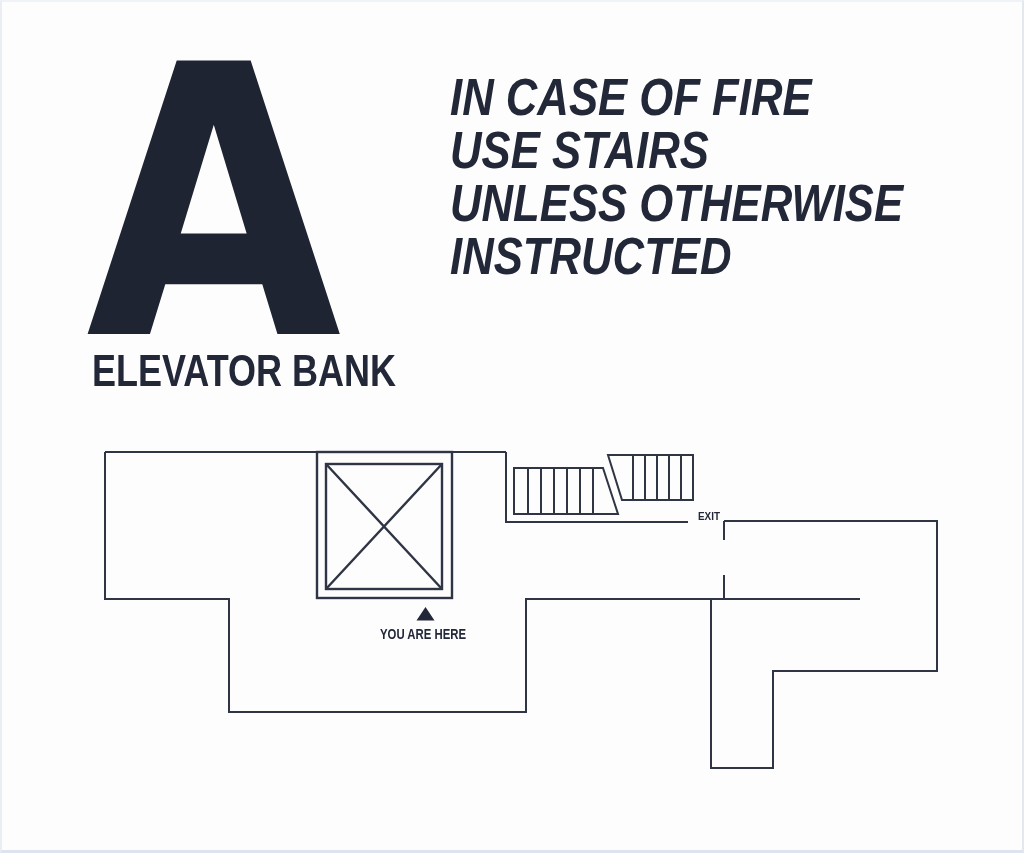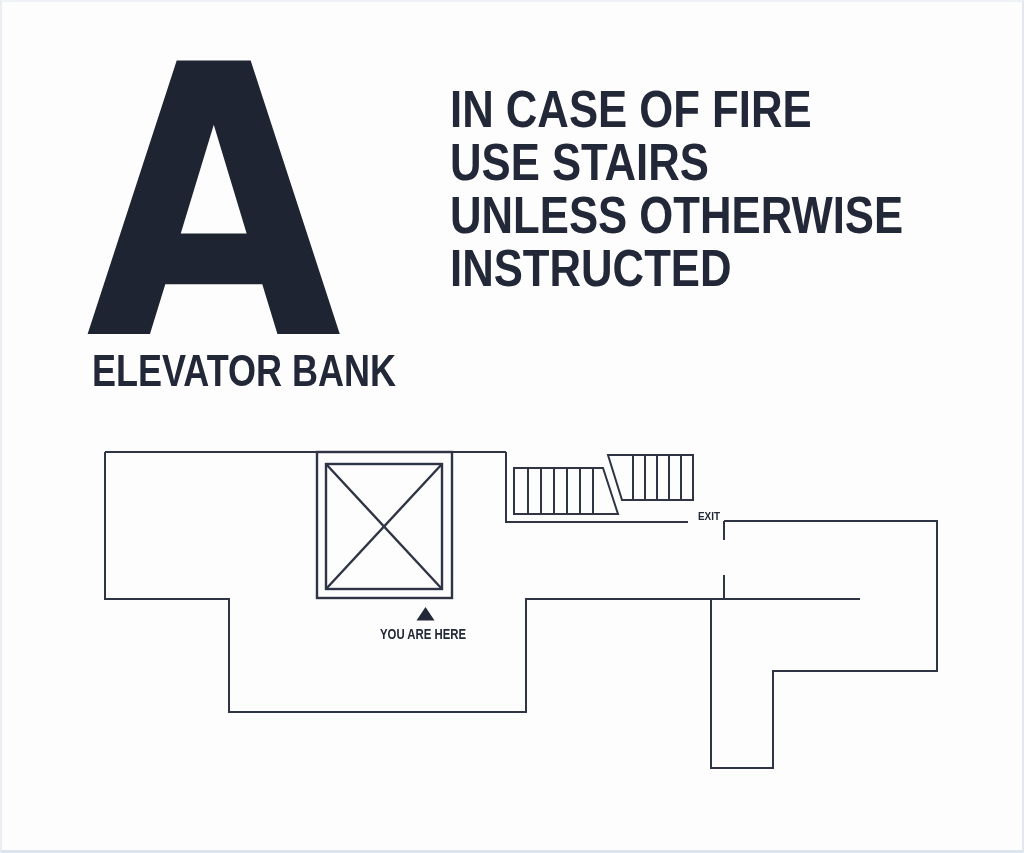--- a/index.html
+++ b/index.html
@@ -29,21 +29,21 @@
   .zone-label{
     position:absolute;left:90px;top:346px;
     font-weight:bold;
     font-size:45px;line-height:46px;
     color:#232838;
     transform:scaleX(0.80);
     transform-origin:left top;
     white-space:nowrap;
   }
   .fire-notice{
-    position:absolute;left:448px;top:81px;
+    position:absolute;left:448px;top:69px;font-style:italic;
   }
   .notice-line{
     font-weight:bold;
     font-size:52px;line-height:53px;
     color:#232838;
     transform:scaleX(0.84);
     transform-origin:left top;
     white-space:nowrap;
   }
   .plan{

